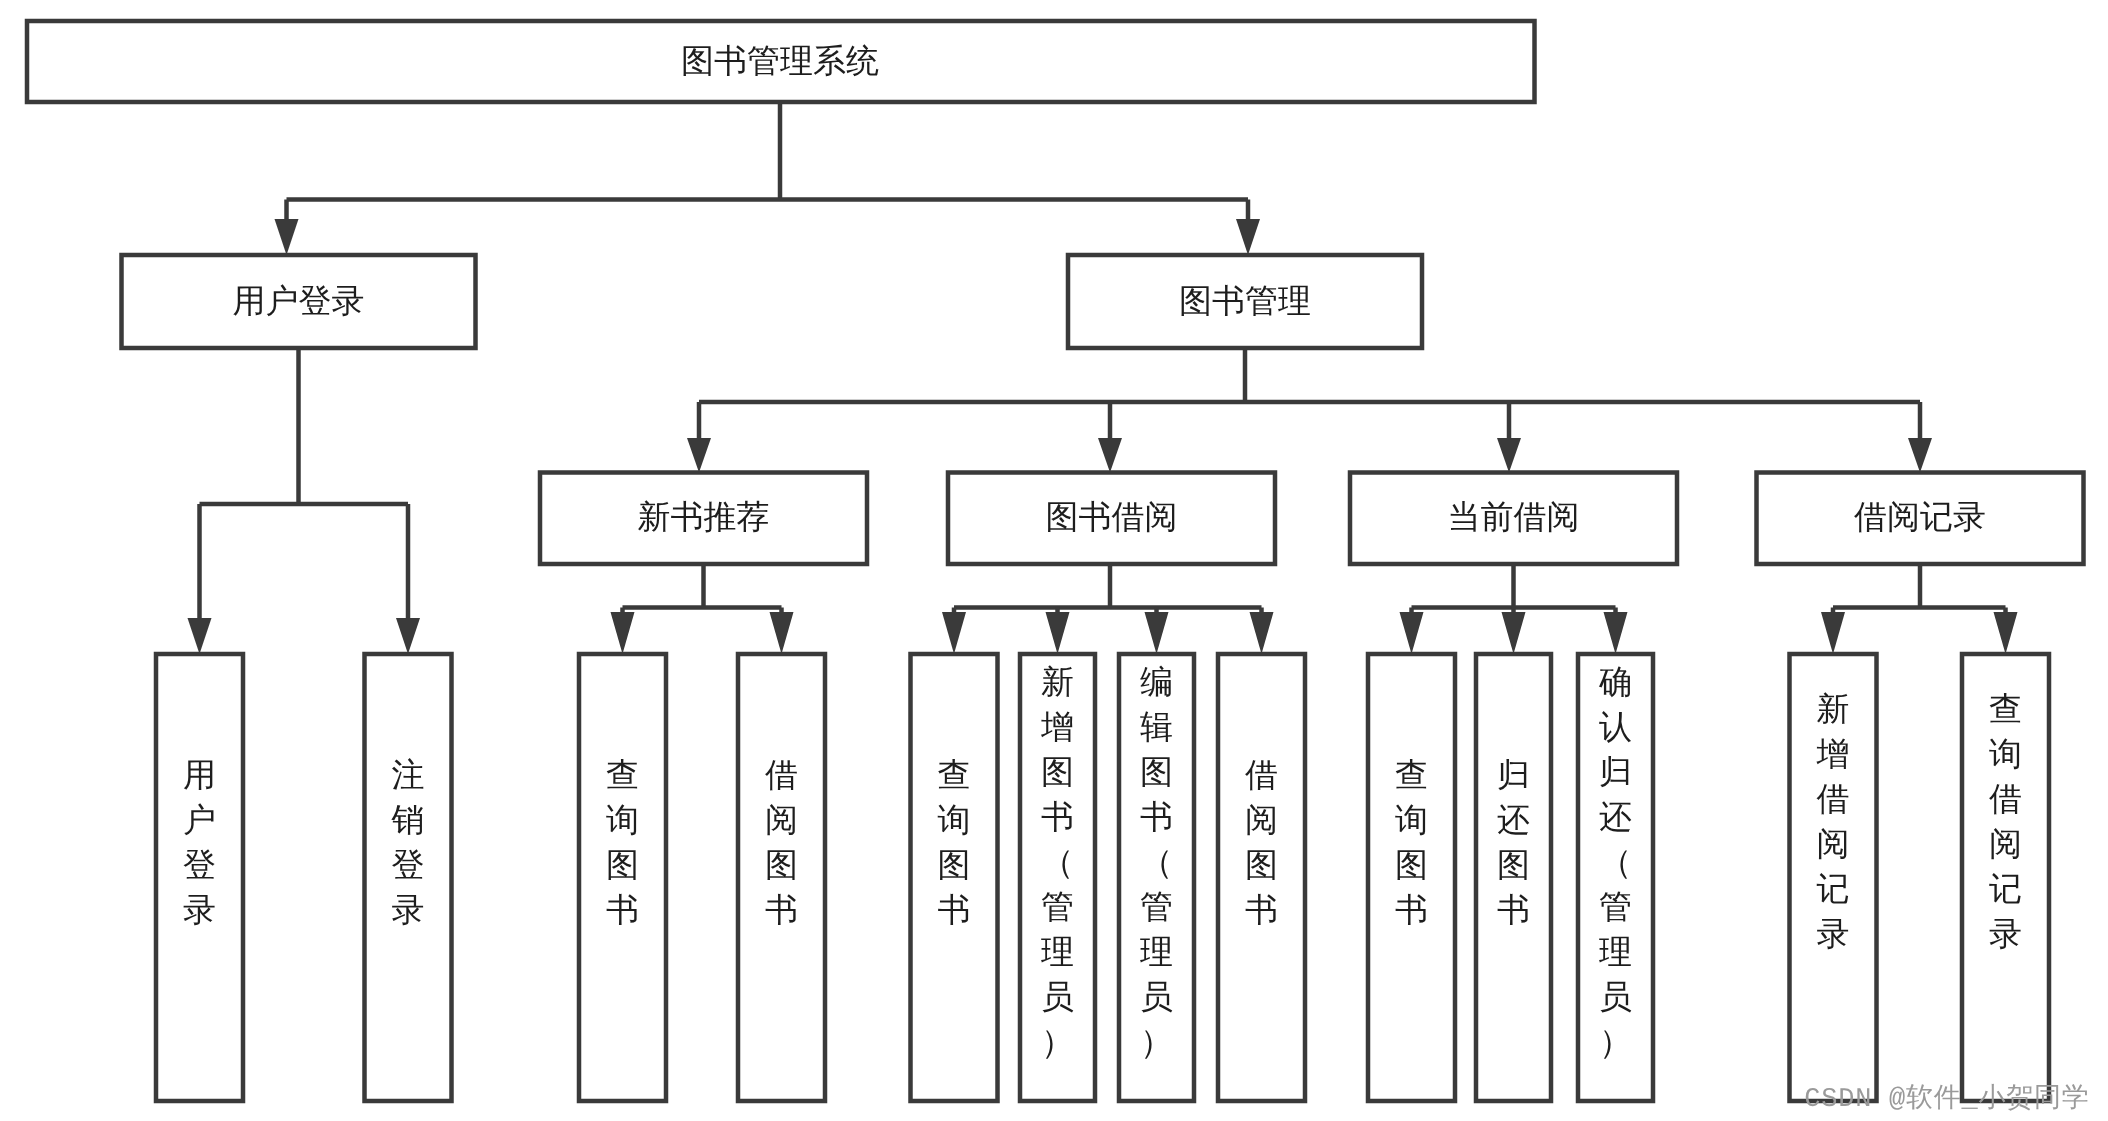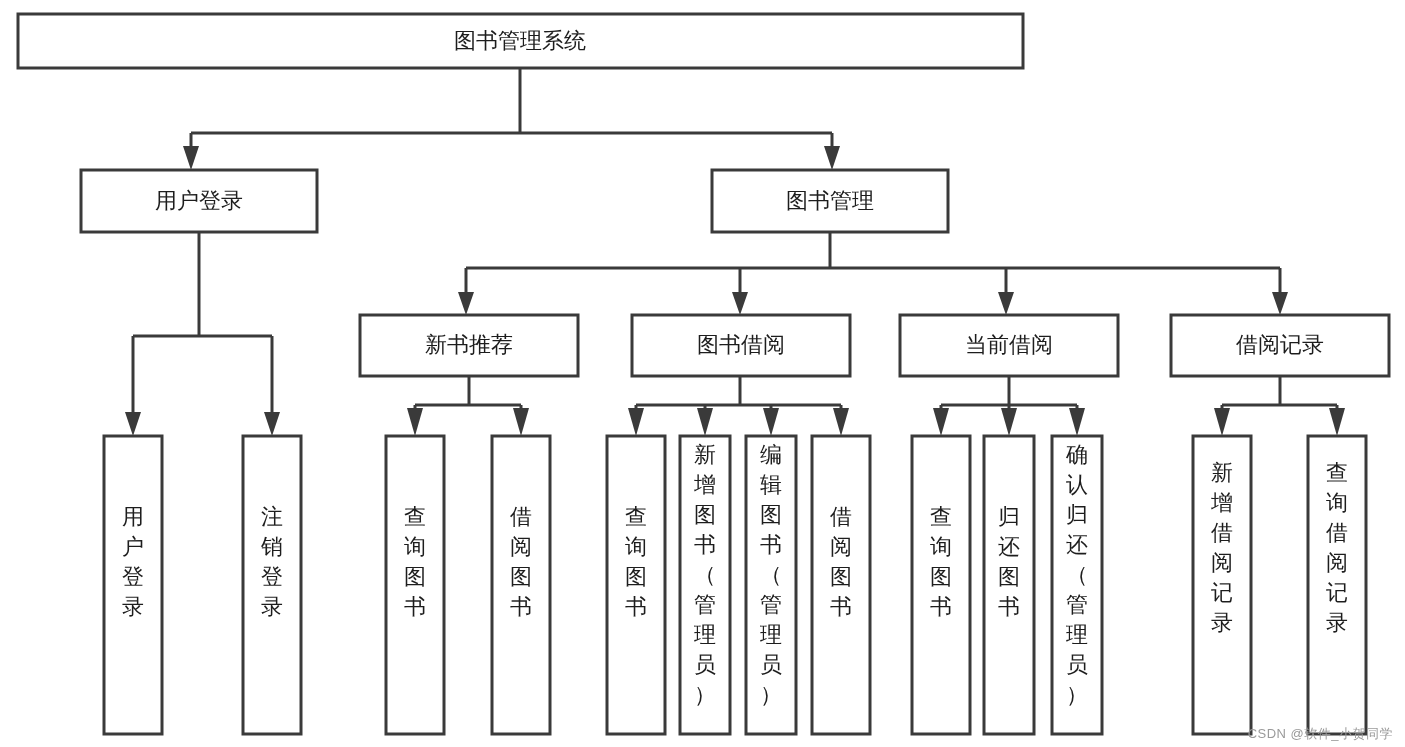--- a/index.html
+++ b/index.html
@@ -49,22 +49,22 @@
   .node-label-v {
     fill: #1d1d1d;
     font-family: "DejaVu Sans", "Liberation Sans", sans-serif;
     font-size: 22px;
     text-anchor: middle;
   }
   .watermark {
     position: absolute;
     right: 12px;
     bottom: 4px;
-    font-family: Liberation Sans, sans-serif;
-    font-size: 13px;
+    font-family: Liberation Mono, monospace;
+    font-size: 18px;
     color: #9a9a9a;
     letter-spacing: 0.5px;
     white-space: nowrap;
     user-select: none;
   }
 </style>
 </head>
 <body>
 
 <div id="diagram-root">

